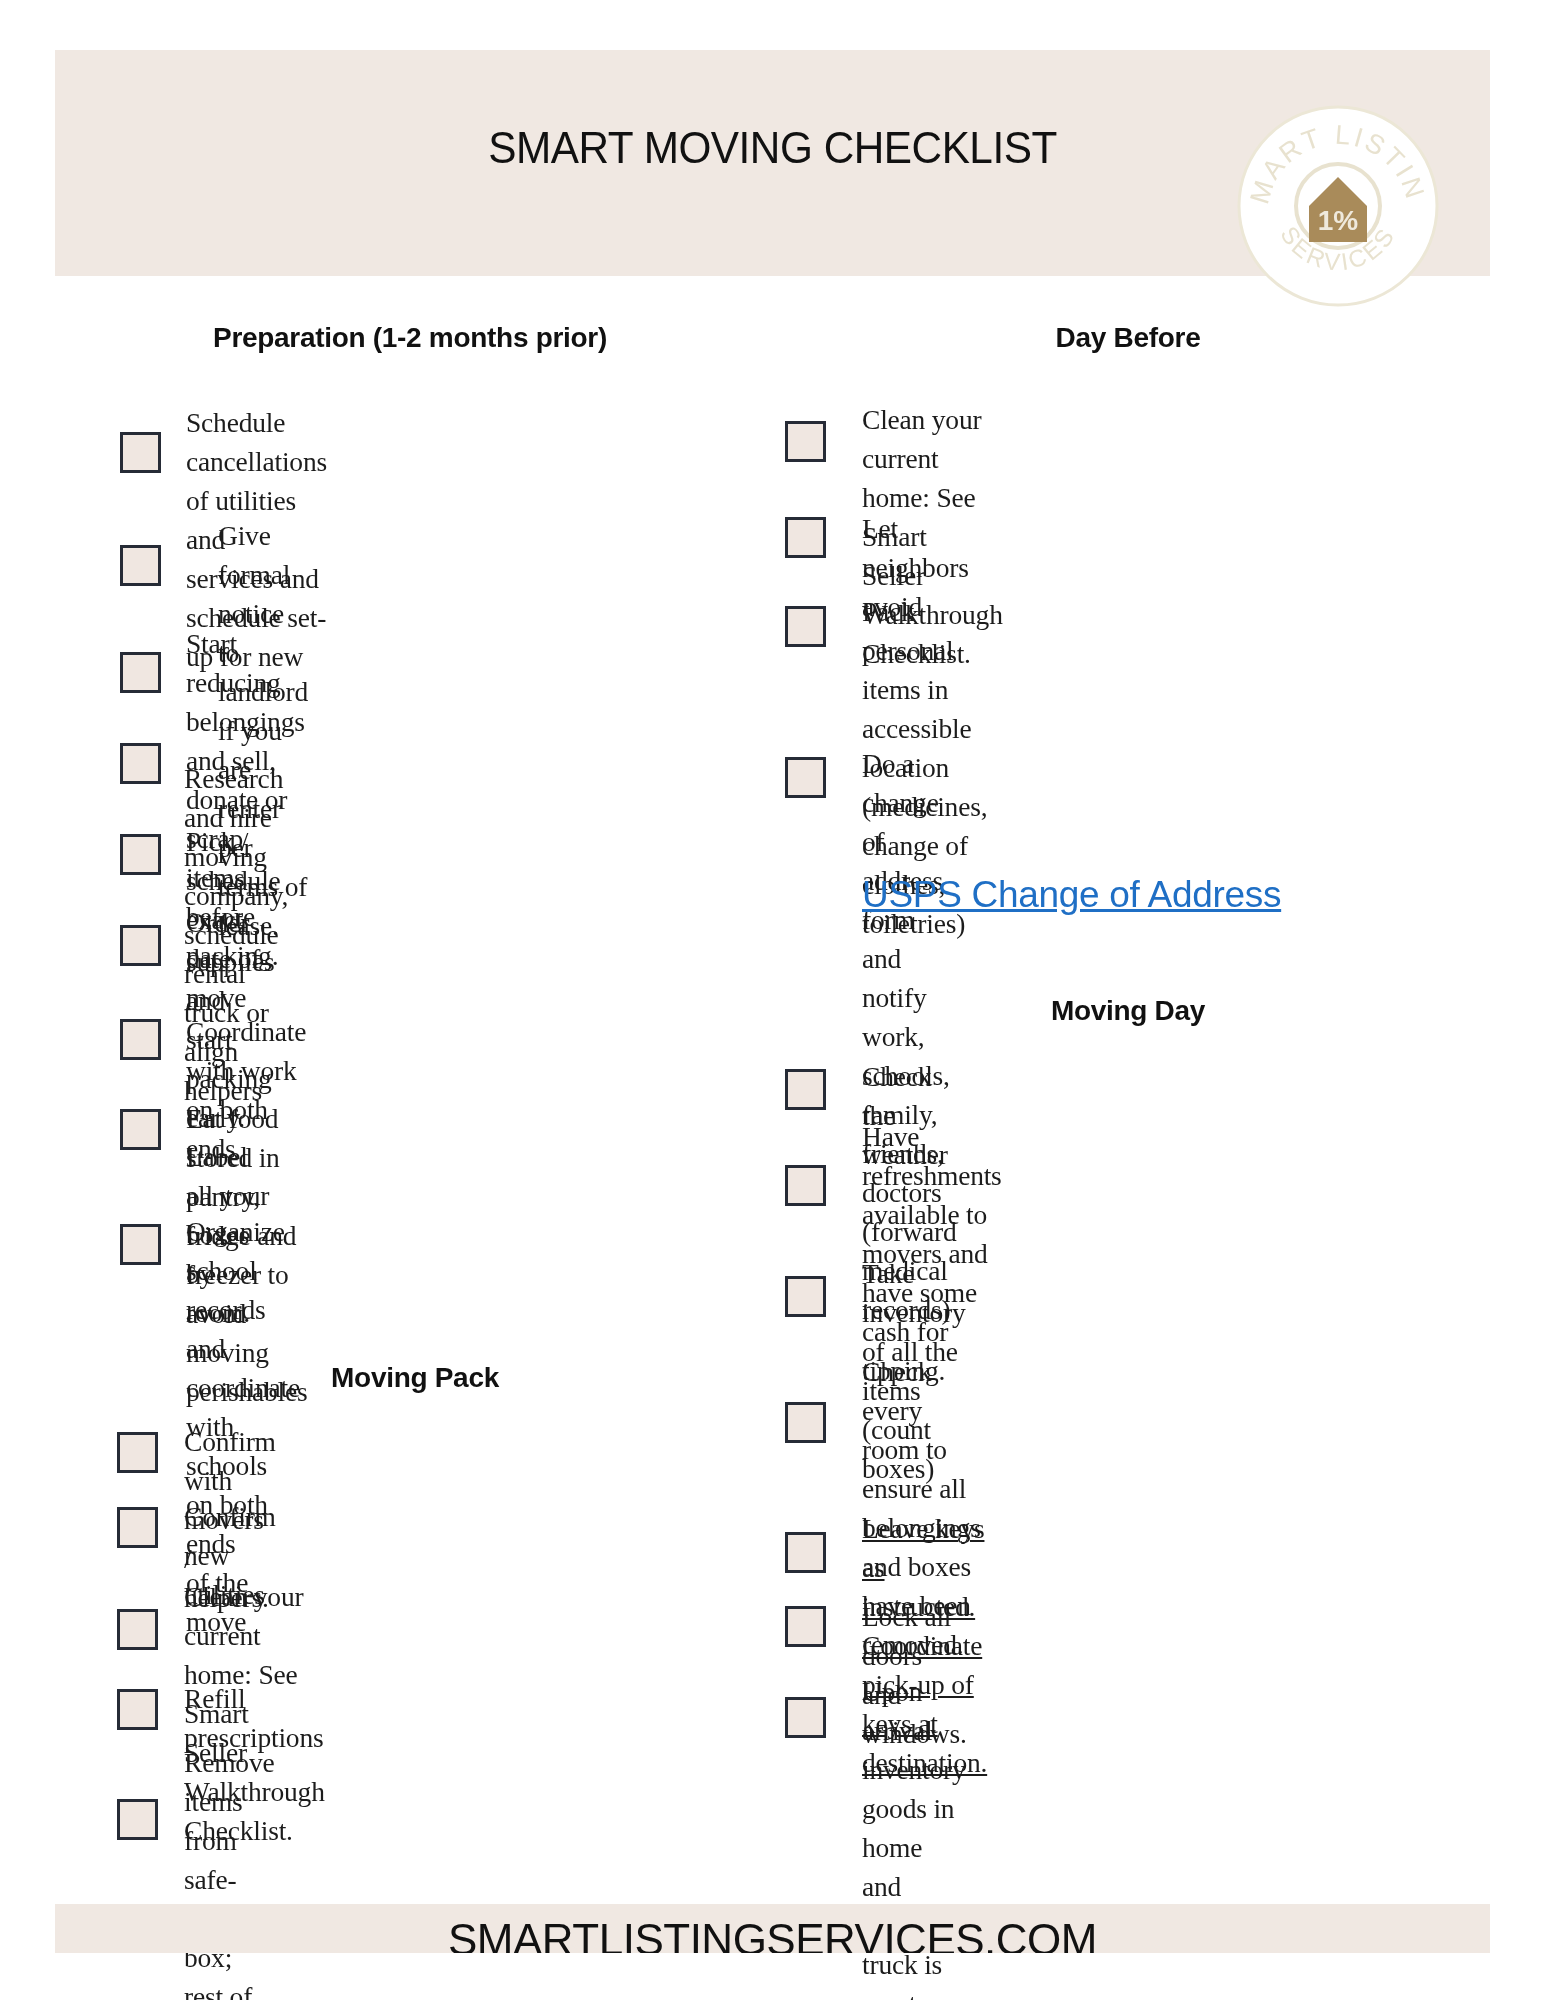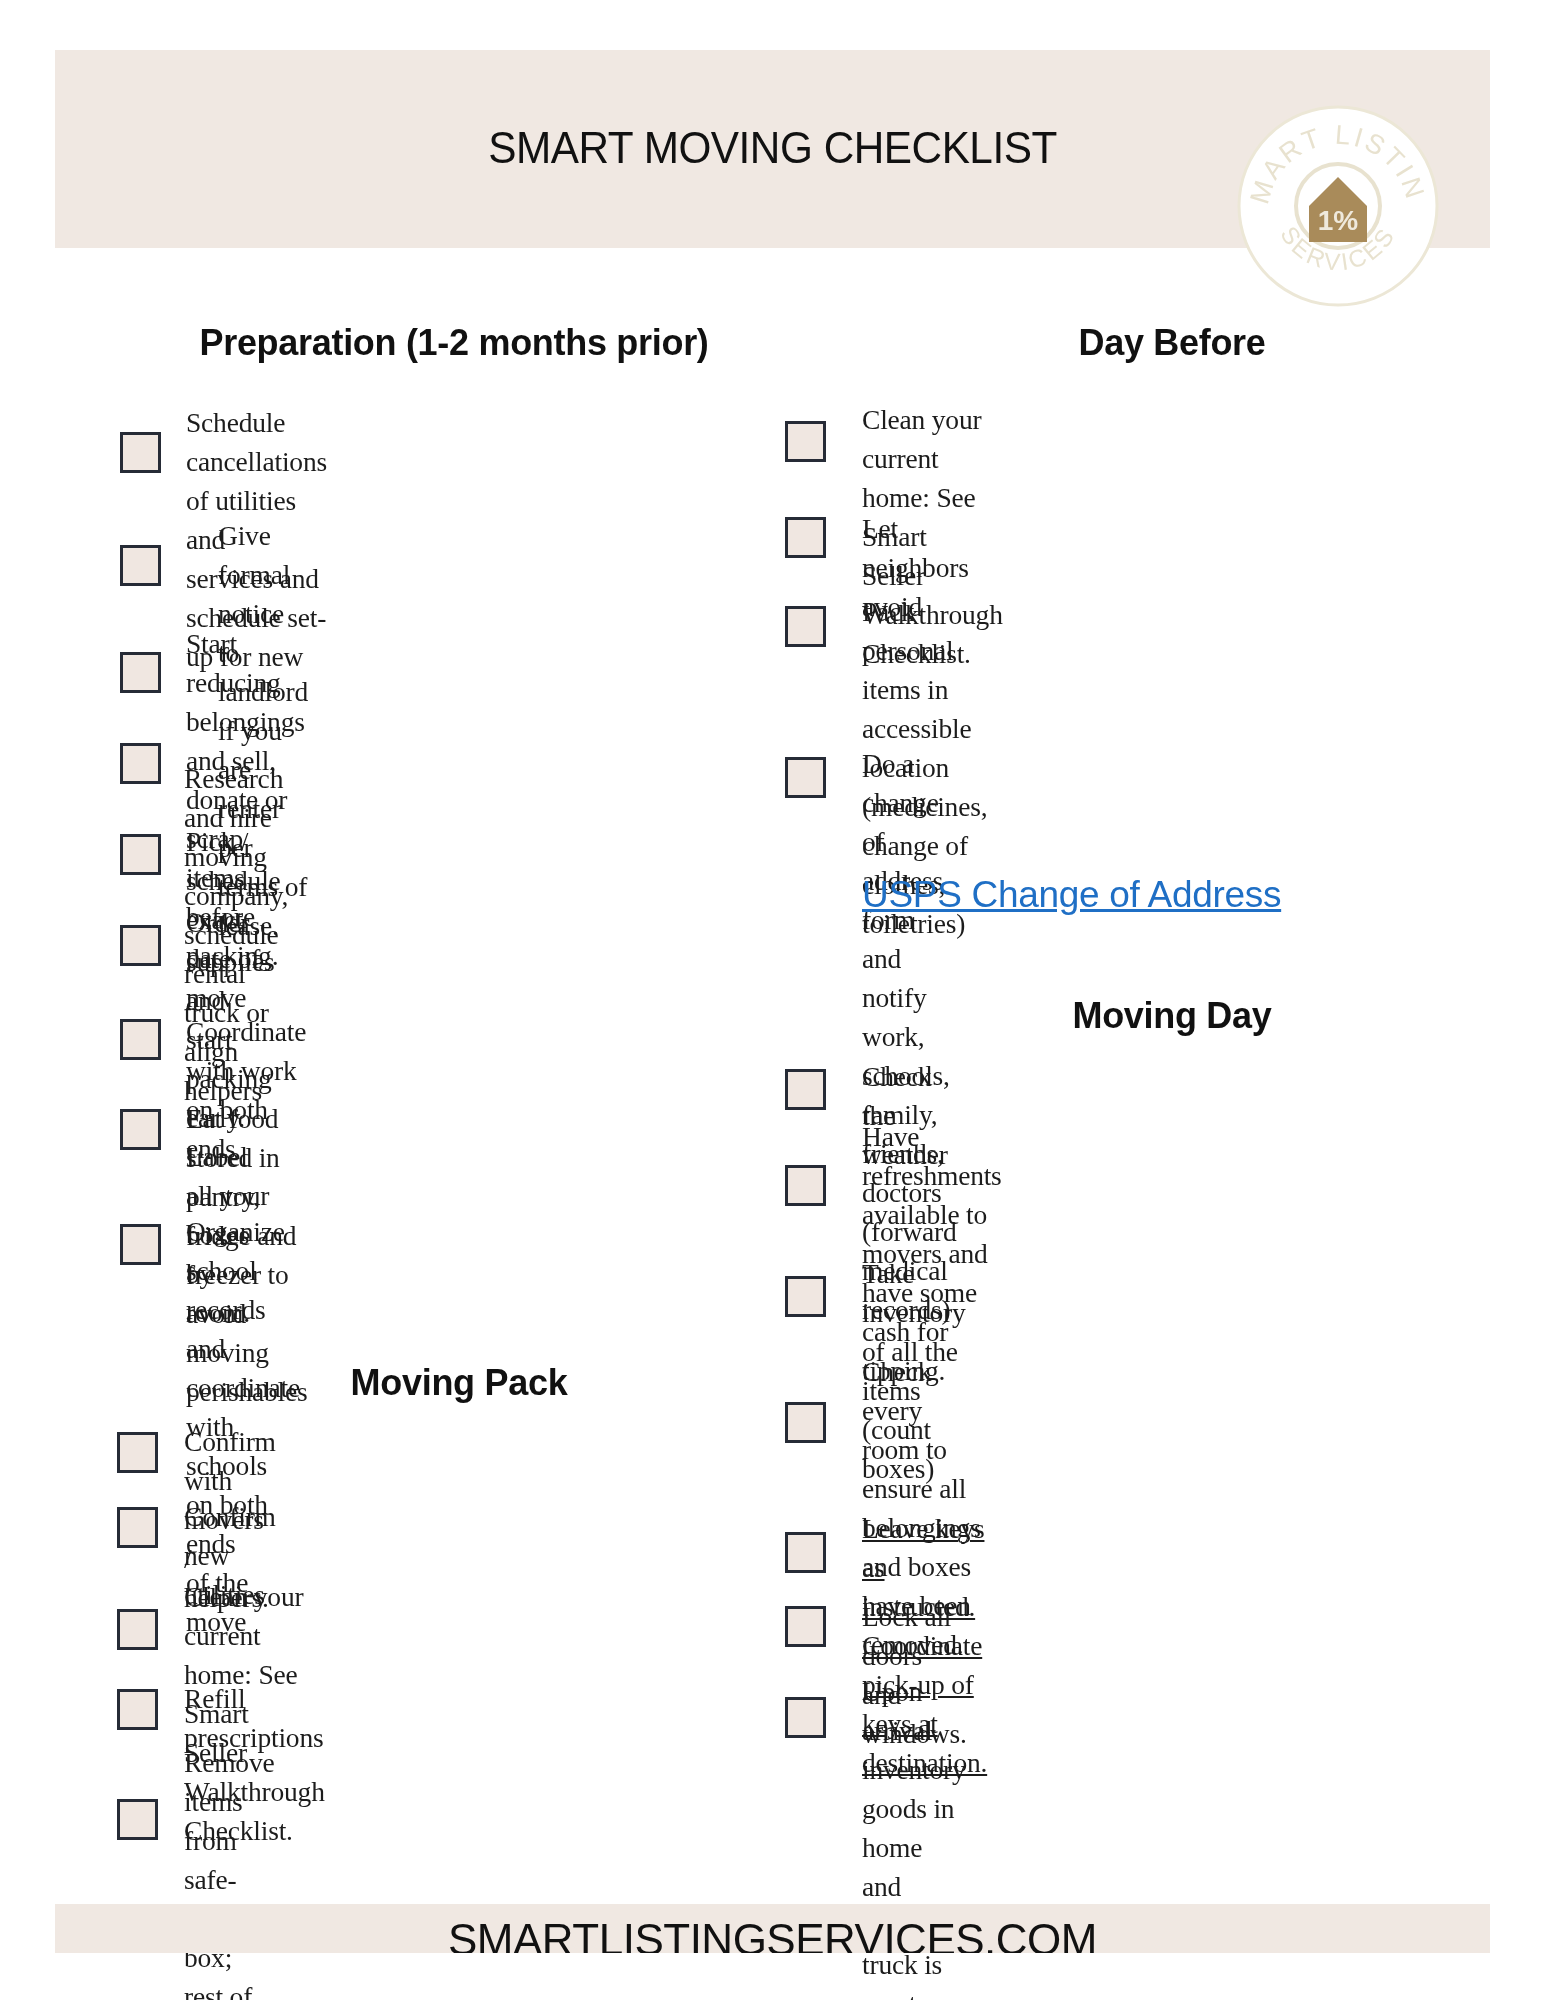--- a/index.html
+++ b/index.html
@@ -1,30 +1,30 @@
 <!DOCTYPE html>
 <html><head>
 <meta charset="utf-8">
 <style>
   html, body { margin: 0; padding: 0; background: #ffffff; }
   body { width: 1545px; height: 2000px; position: relative; overflow: hidden;
          font-family: "Liberation Serif", "DejaVu Serif", serif; color: #1a1a1a; }
   .band { position: absolute; left: 55px; width: 1435px; background: #f0e8e2; }
-  .header-band { top: 50px; height: 198px; }
+  .header-band { top: 50px; height: 226px; }
   .footer-band { top: 1904px; height: 49px; overflow: hidden; }
   .title { position: absolute; left: 0; right: 0; top: 72px; text-align: center;
            font-family: "Liberation Sans", sans-serif; font-size: 45px; color: #111;
            letter-spacing: -0.5px; transform: scaleX(0.94); }
   .footer-text { position: absolute; left: 0; right: 0; top: 6px; text-align: center;
            font-family: "Liberation Sans", sans-serif; font-size: 44px; color: #111;
            letter-spacing: -0.5px; line-height: 60px; }
   .logo { position: absolute; left: 1236px; top: 104px; width: 204px; height: 204px; }
   .heading { position: absolute; font-family: "Liberation Sans", "DejaVu Sans", sans-serif;
-             font-weight: bold; font-size: 36px; color: #111; white-space: nowrap;
-             transform: translateX(-50%); letter-spacing: -0.3px; margin-left: 44px; }
+             font-weight: bold; font-size: 28px; color: #111; white-space: nowrap;
+             transform: translateX(-50%); letter-spacing: -0.3px; }
   .item { position: absolute; }
   .cb { position: absolute; width: 35px; height: 35px; border: 3px solid #262b36;
         background: #f0e7e1; box-sizing: content-box; cursor: pointer; }
   .txt { position: absolute; font-size: 27.5px; line-height: 39px; color: #1c1c1c;
          white-space: pre-line; letter-spacing: -0.2px; }
   .link { position: absolute; font-family: "Liberation Sans", "DejaVu Sans", sans-serif;
           font-size: 37px; color: #1f6fc5; text-decoration: underline; white-space: nowrap;
           letter-spacing: -0.3px; cursor: pointer; }
 </style>
 </head>

